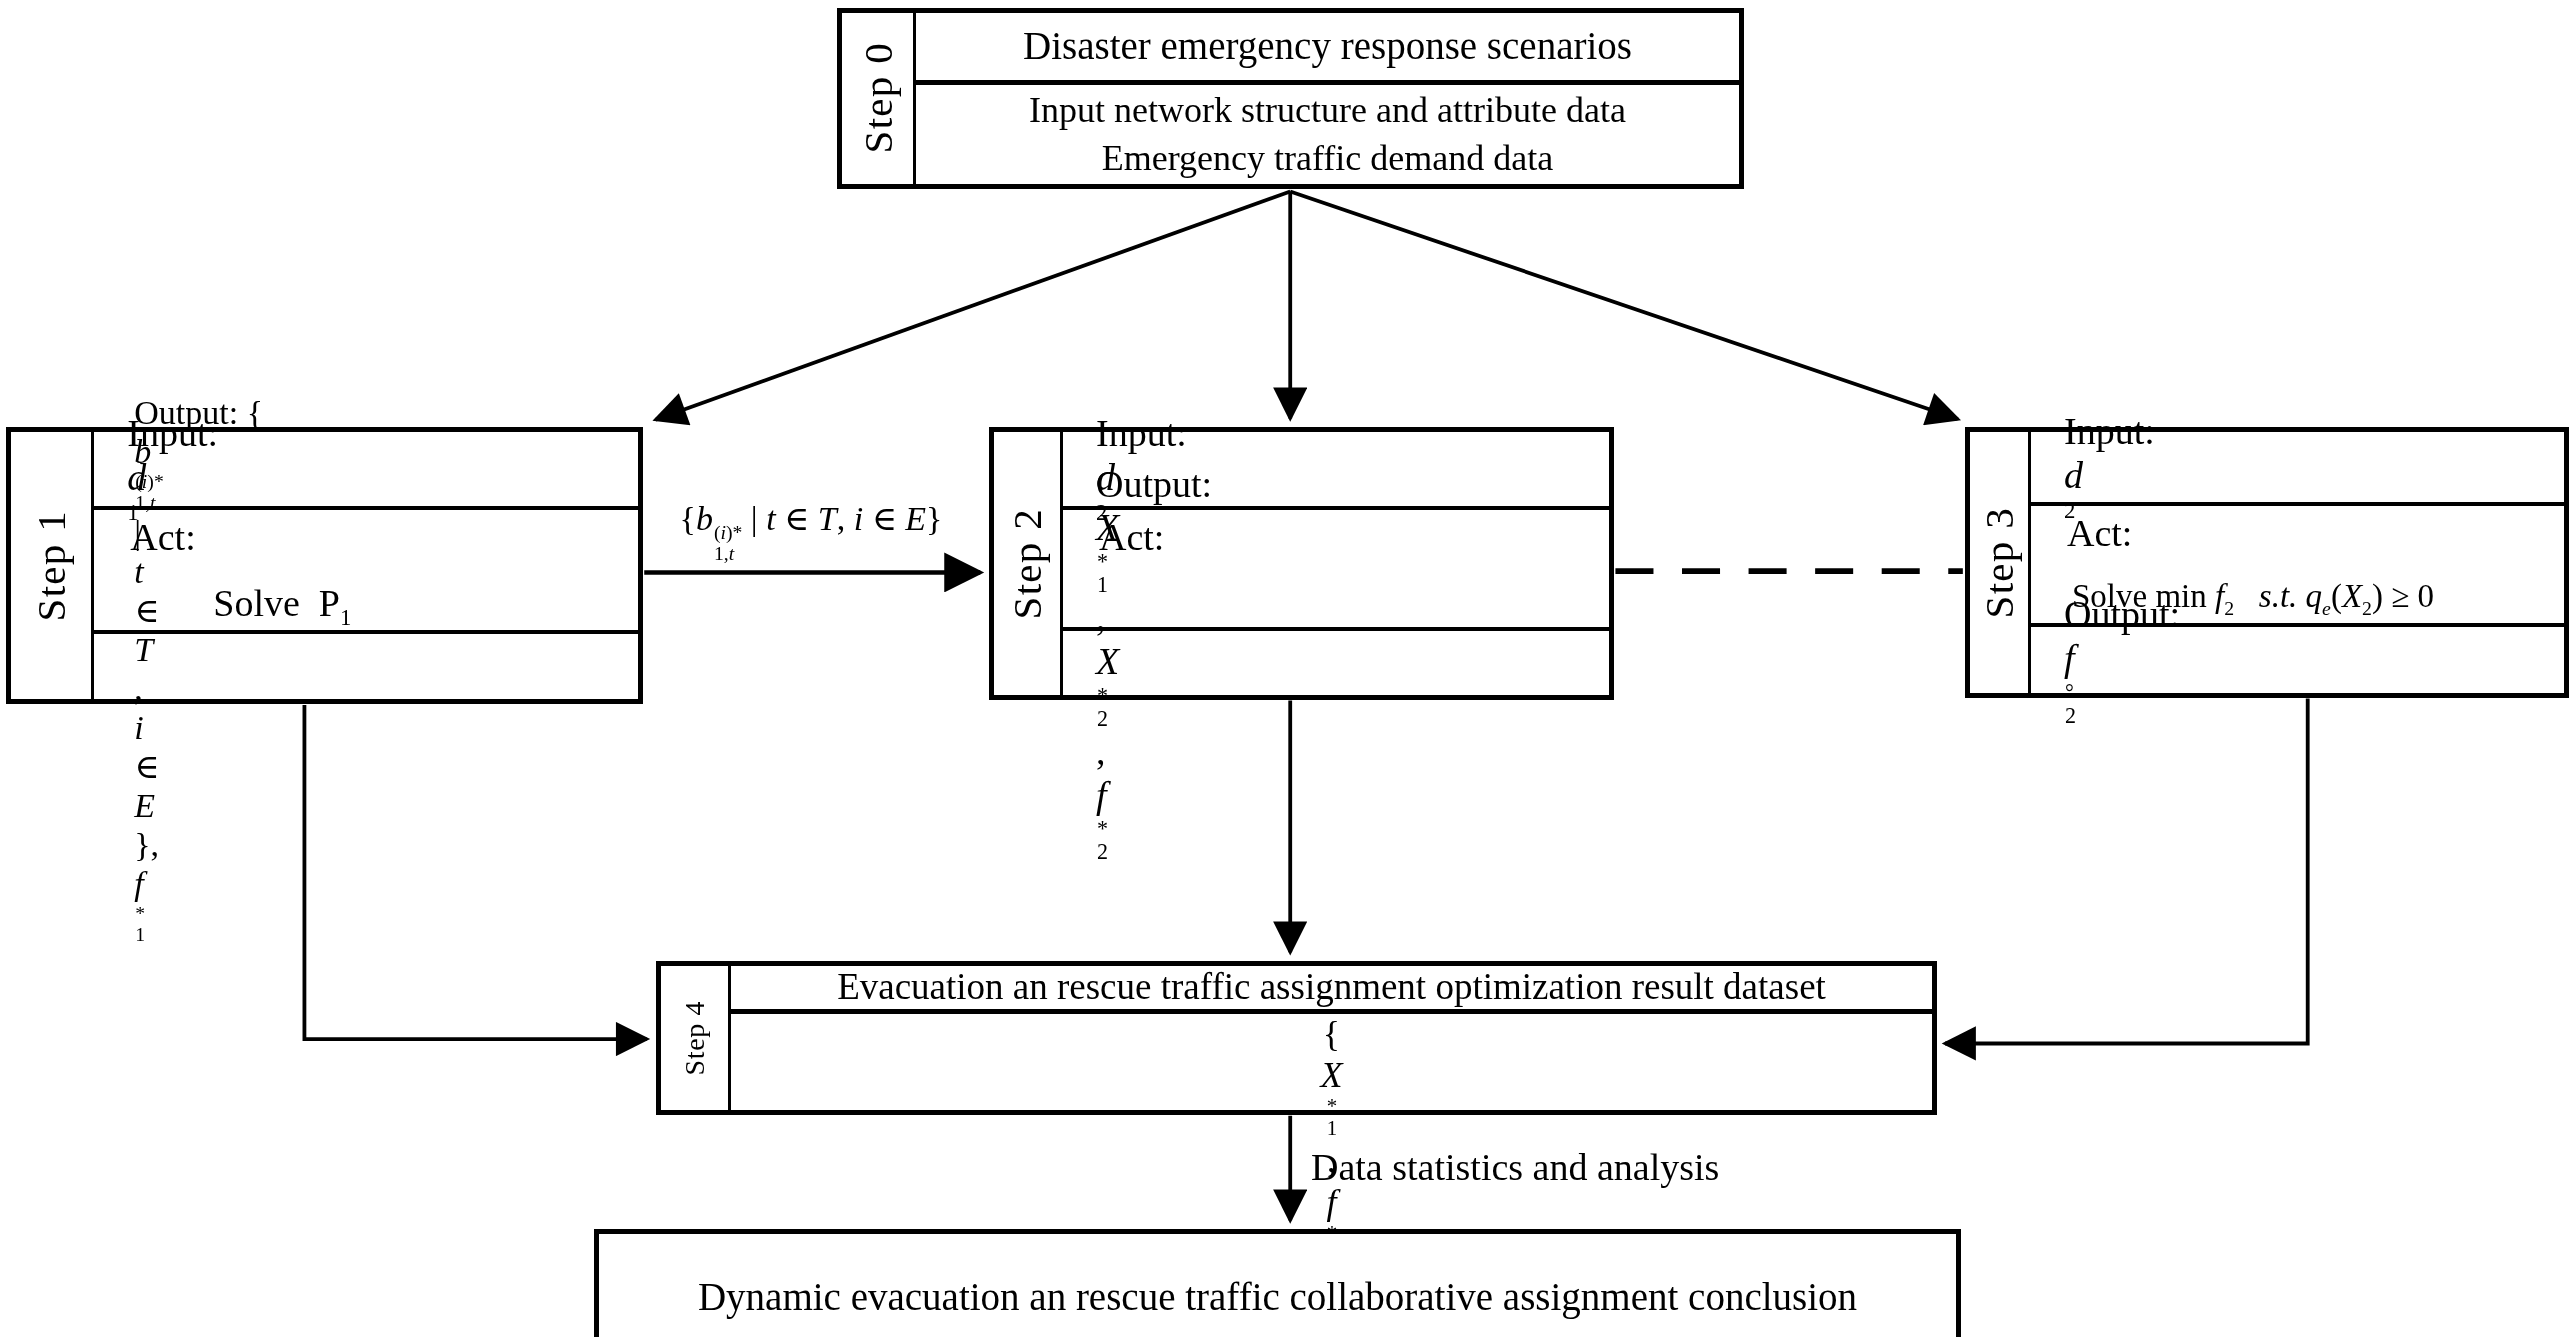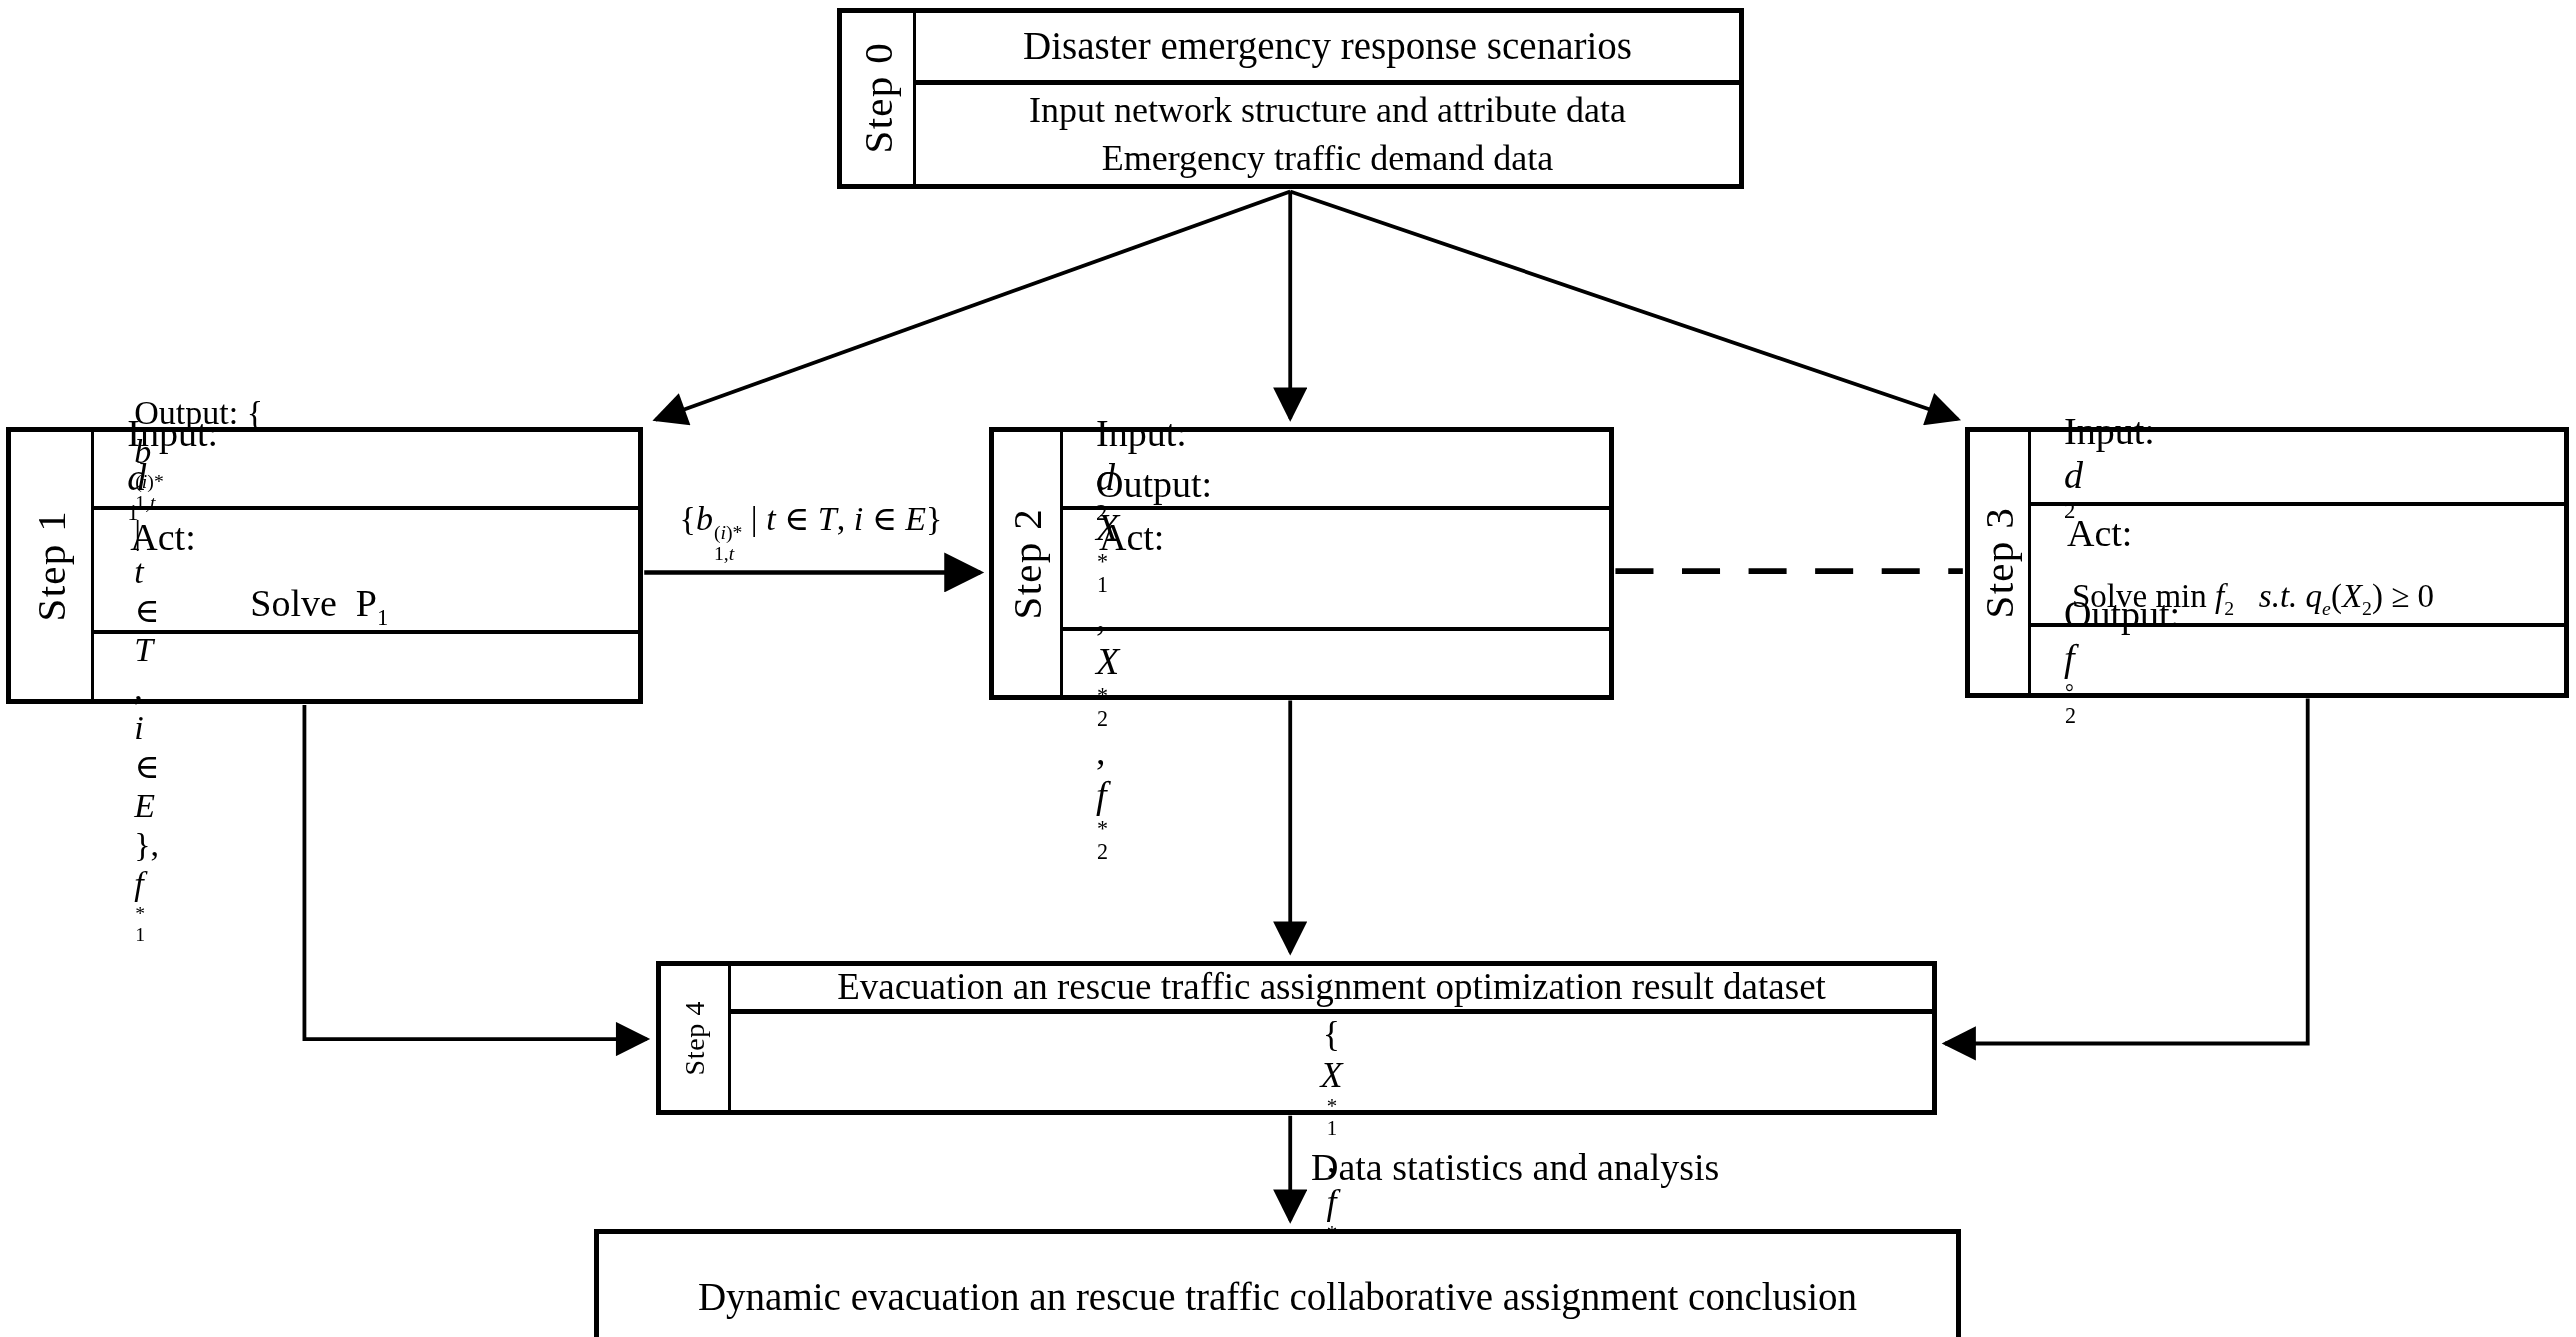--- a/index.html
+++ b/index.html
@@ -34,21 +34,21 @@
   #step0 .labelcol{width:71px;}
   #step0 .r-title{height:72px;border-top:none;border-bottom:5px solid #000;
     align-items:center;padding:12px;font-size:39px;}
   #step0 .r-data{flex:1;align-items:center;padding:0;font-size:36px;
     line-height:48px;text-align:center;border-top:none;}
 
   #step1{left:6.3px;top:427px;width:637px;height:277px;}
   #step1 .labelcol{width:80px;}
   #step1 .r-input{height:74px;}
   #step1 .r-act{flex:1;}
-  #step1 .act-detail{margin-left:120px;}
+  #step1 .act-detail{margin-left:83px;}
   #step1 .r-output{height:73px;font-size:34px;padding-left:40px;}
 
   #step2{left:989px;top:427px;width:625px;height:273px;}
   #step2 .labelcol{width:66px;}
   #step2 .r-input{height:74px;}
   #step2 .r-act{flex:1;}
   #step2 .act-detail{margin-left:108px;}
   #step2 .r-output{height:68px;}
 
   #step3{left:1965px;top:427px;width:604px;height:271px;}

